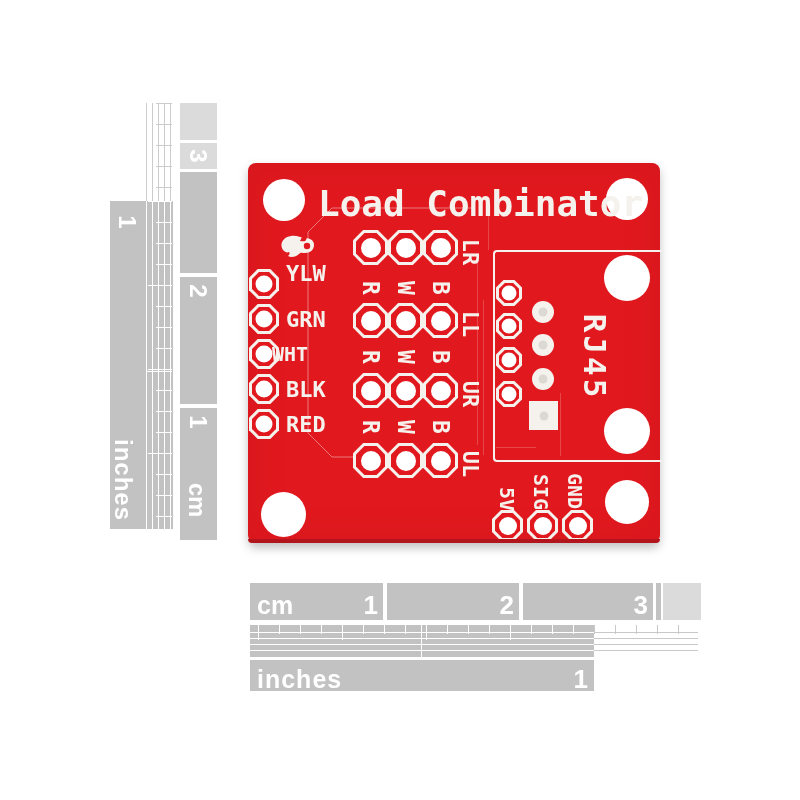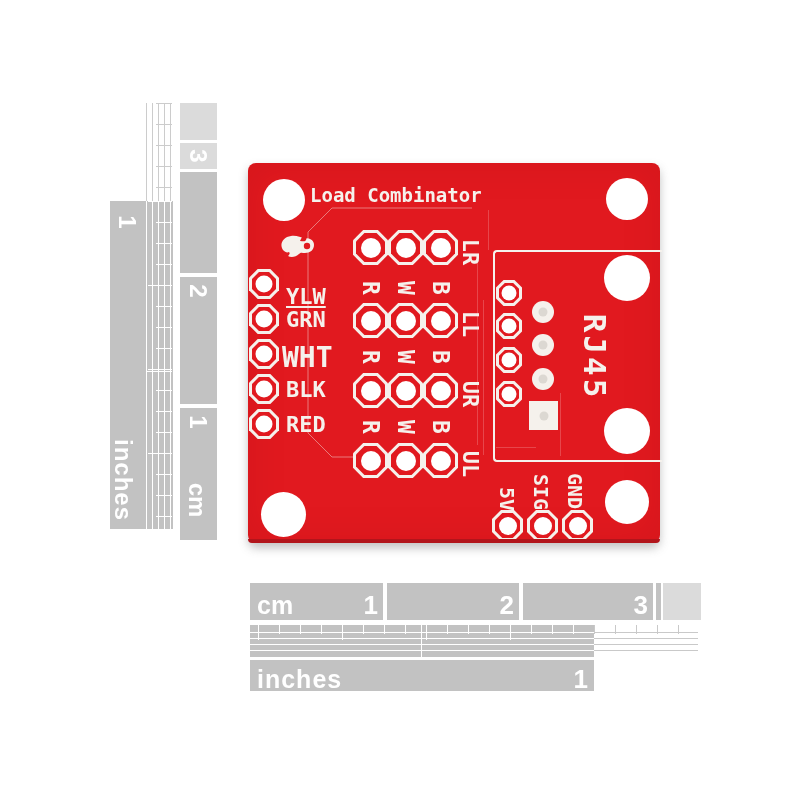--- a/index.html
+++ b/index.html
@@ -131,21 +131,21 @@
 
     <div class="rj45box" style="left:245px;top:87px;width:167px;height:208px;"></div>
 
     <div class="hole" style="left:15px;top:16px;width:42px;height:42px;"></div>
     <div class="hole" style="left:358px;top:15px;width:42px;height:42px;"></div>
     <div class="hole" style="left:13px;top:329px;width:45px;height:45px;"></div>
     <div class="hole" style="left:357px;top:317px;width:44px;height:44px;"></div>
     <div class="hole" style="left:356px;top:92px;width:46px;height:46px;"></div>
     <div class="hole" style="left:356px;top:245px;width:46px;height:46px;"></div>
 
-    <div class="silk" style="left:62px;top:23px;width:300px;text-align:left;font-size:19px;">Load Combinator</div>
+    <div class="silk" style="left:70px;top:23px;width:300px;text-align:right;font-size:36px;">Load Combinator</div>
 
     <svg class="abs" style="left:30px;top:70px;width:42px;height:30px;" viewBox="0 0 42 30">
       <path fill="#f5f1ec" d="M5,17 C1,11 5,4 13,3 C19,2 22,5 27,5 C33,5 36,8 36,12
                C36,17 32,20 27,20 C24,20 23,19 21,21 C18,24 13,25 10,23
                C12,21 12,20 11,19 C9,20 7,19 5,17 Z"></path>
       <circle cx="29" cy="13" r="3.2" fill="#e1191f"></circle>
       <path fill="#e1191f" d="M22,8 C25,8 27,9 28,7 L29,4 L24,4 Z"></path>
     </svg>
 
     <div class="oct" style="left:1px;top:106px;width:30px;height:30px;">
@@ -162,23 +162,23 @@
       </div>
     <div class="oct" style="left:1px;top:211px;width:30px;height:30px;">
         <span class="inner"></span>
         <span class="hole2" style="width:17px;height:17px;"></span>
       </div>
     <div class="oct" style="left:1px;top:246px;width:30px;height:30px;">
         <span class="inner"></span>
         <span class="hole2" style="width:17px;height:17px;"></span>
       </div>
 
-    <div class="silk" style="left:38px;top:123px;font-size:22px;text-decoration:underline;">YLW</div>
+    <div class="silk" style="left:38px;top:100px;font-size:22px;">YLW</div>
     <div class="silk" style="left:38px;top:146px;font-size:22px;">GRN</div>
-    <div class="silk" style="left:34px;top:181px;font-size:28px;">WHT</div>
+    <div class="silk" style="left:24px;top:181px;font-size:20px;">WHT</div>
     <div class="silk" style="left:38px;top:216px;font-size:22px;">BLK</div>
     <div class="silk" style="left:38px;top:251px;font-size:22px;">RED</div>
 
     <div class="oct" style="left:105px;top:67px;width:35px;height:35px;">
         <span class="inner"></span>
         <span class="hole2" style="width:20px;height:20px;"></span>
       </div>
     <div class="oct" style="left:140px;top:67px;width:35px;height:35px;">
         <span class="inner"></span>
         <span class="hole2" style="width:20px;height:20px;"></span>

